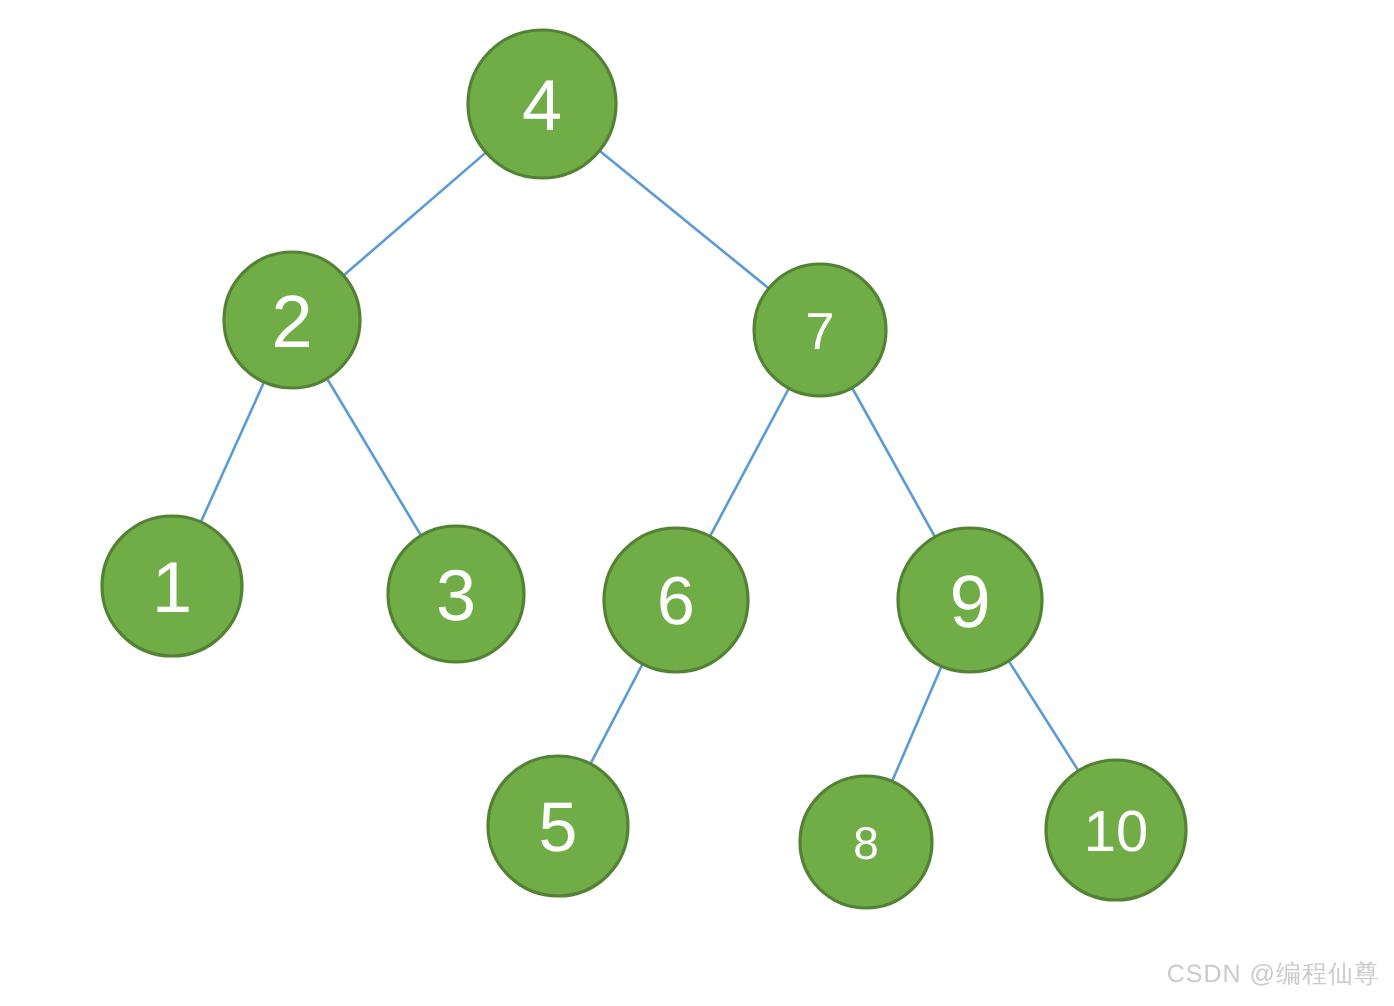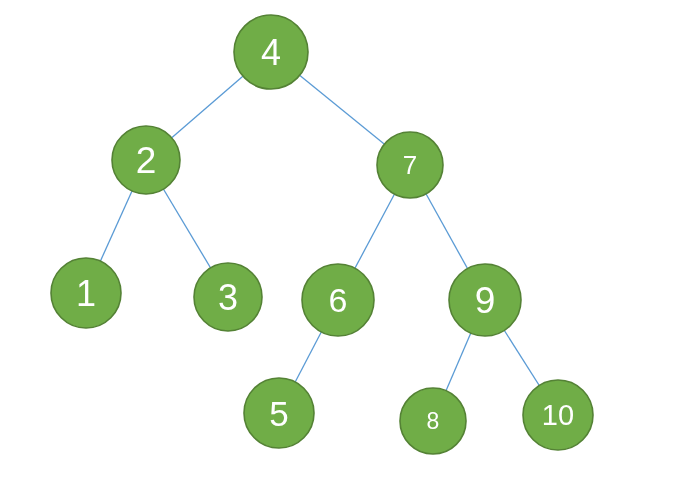--- a/index.html
+++ b/index.html
@@ -81,13 +81,14 @@
       </g>
       <g>
         <circle cx="433" cy="421" r="33" fill="#70AD47" stroke="#548235" stroke-width="1.6"></circle>
         <text x="433" y="421" dy="0.36em" text-anchor="middle" fill="#FFFFFF" font-size="23" class="node-label">8</text>
       </g>
       <g>
         <circle cx="558" cy="415" r="35" fill="#70AD47" stroke="#548235" stroke-width="1.6"></circle>
         <text x="558" y="415" dy="0.36em" text-anchor="middle" fill="#FFFFFF" font-size="29" class="node-label">10</text>
       </g>
     </svg>
+  <div id="watermark">CSDN @编程仙尊</div>
 </div>
 
 </body></html>

